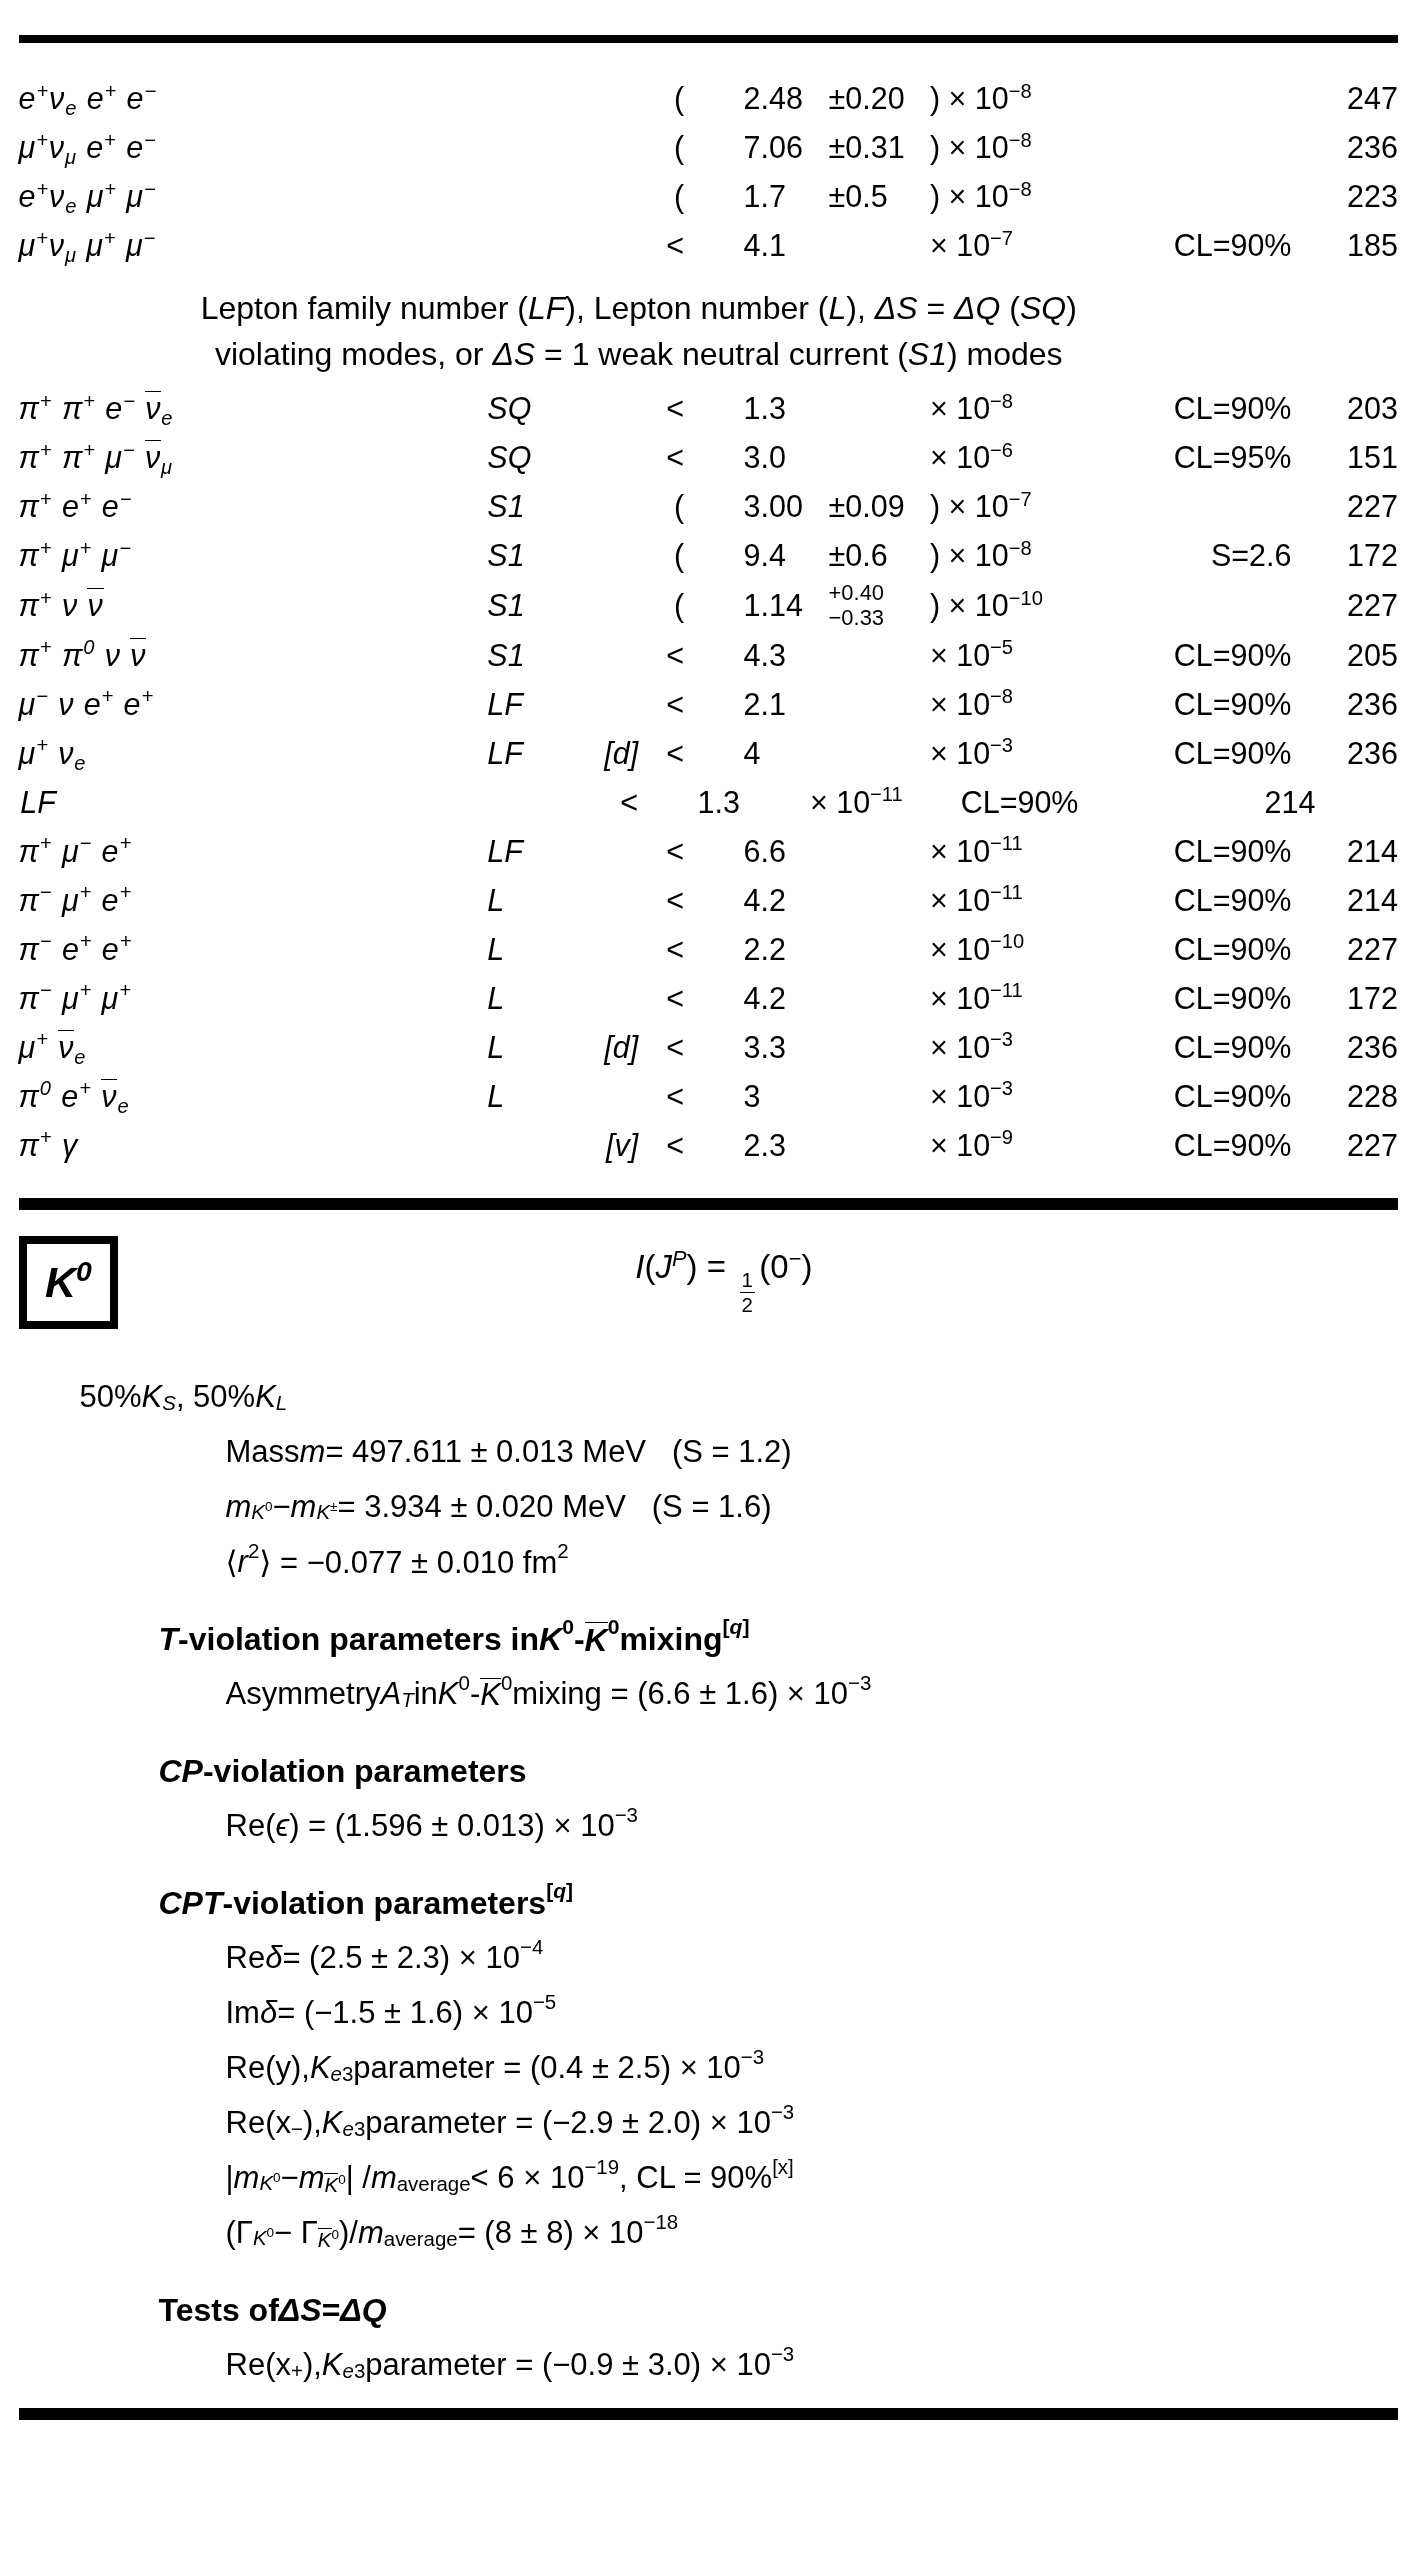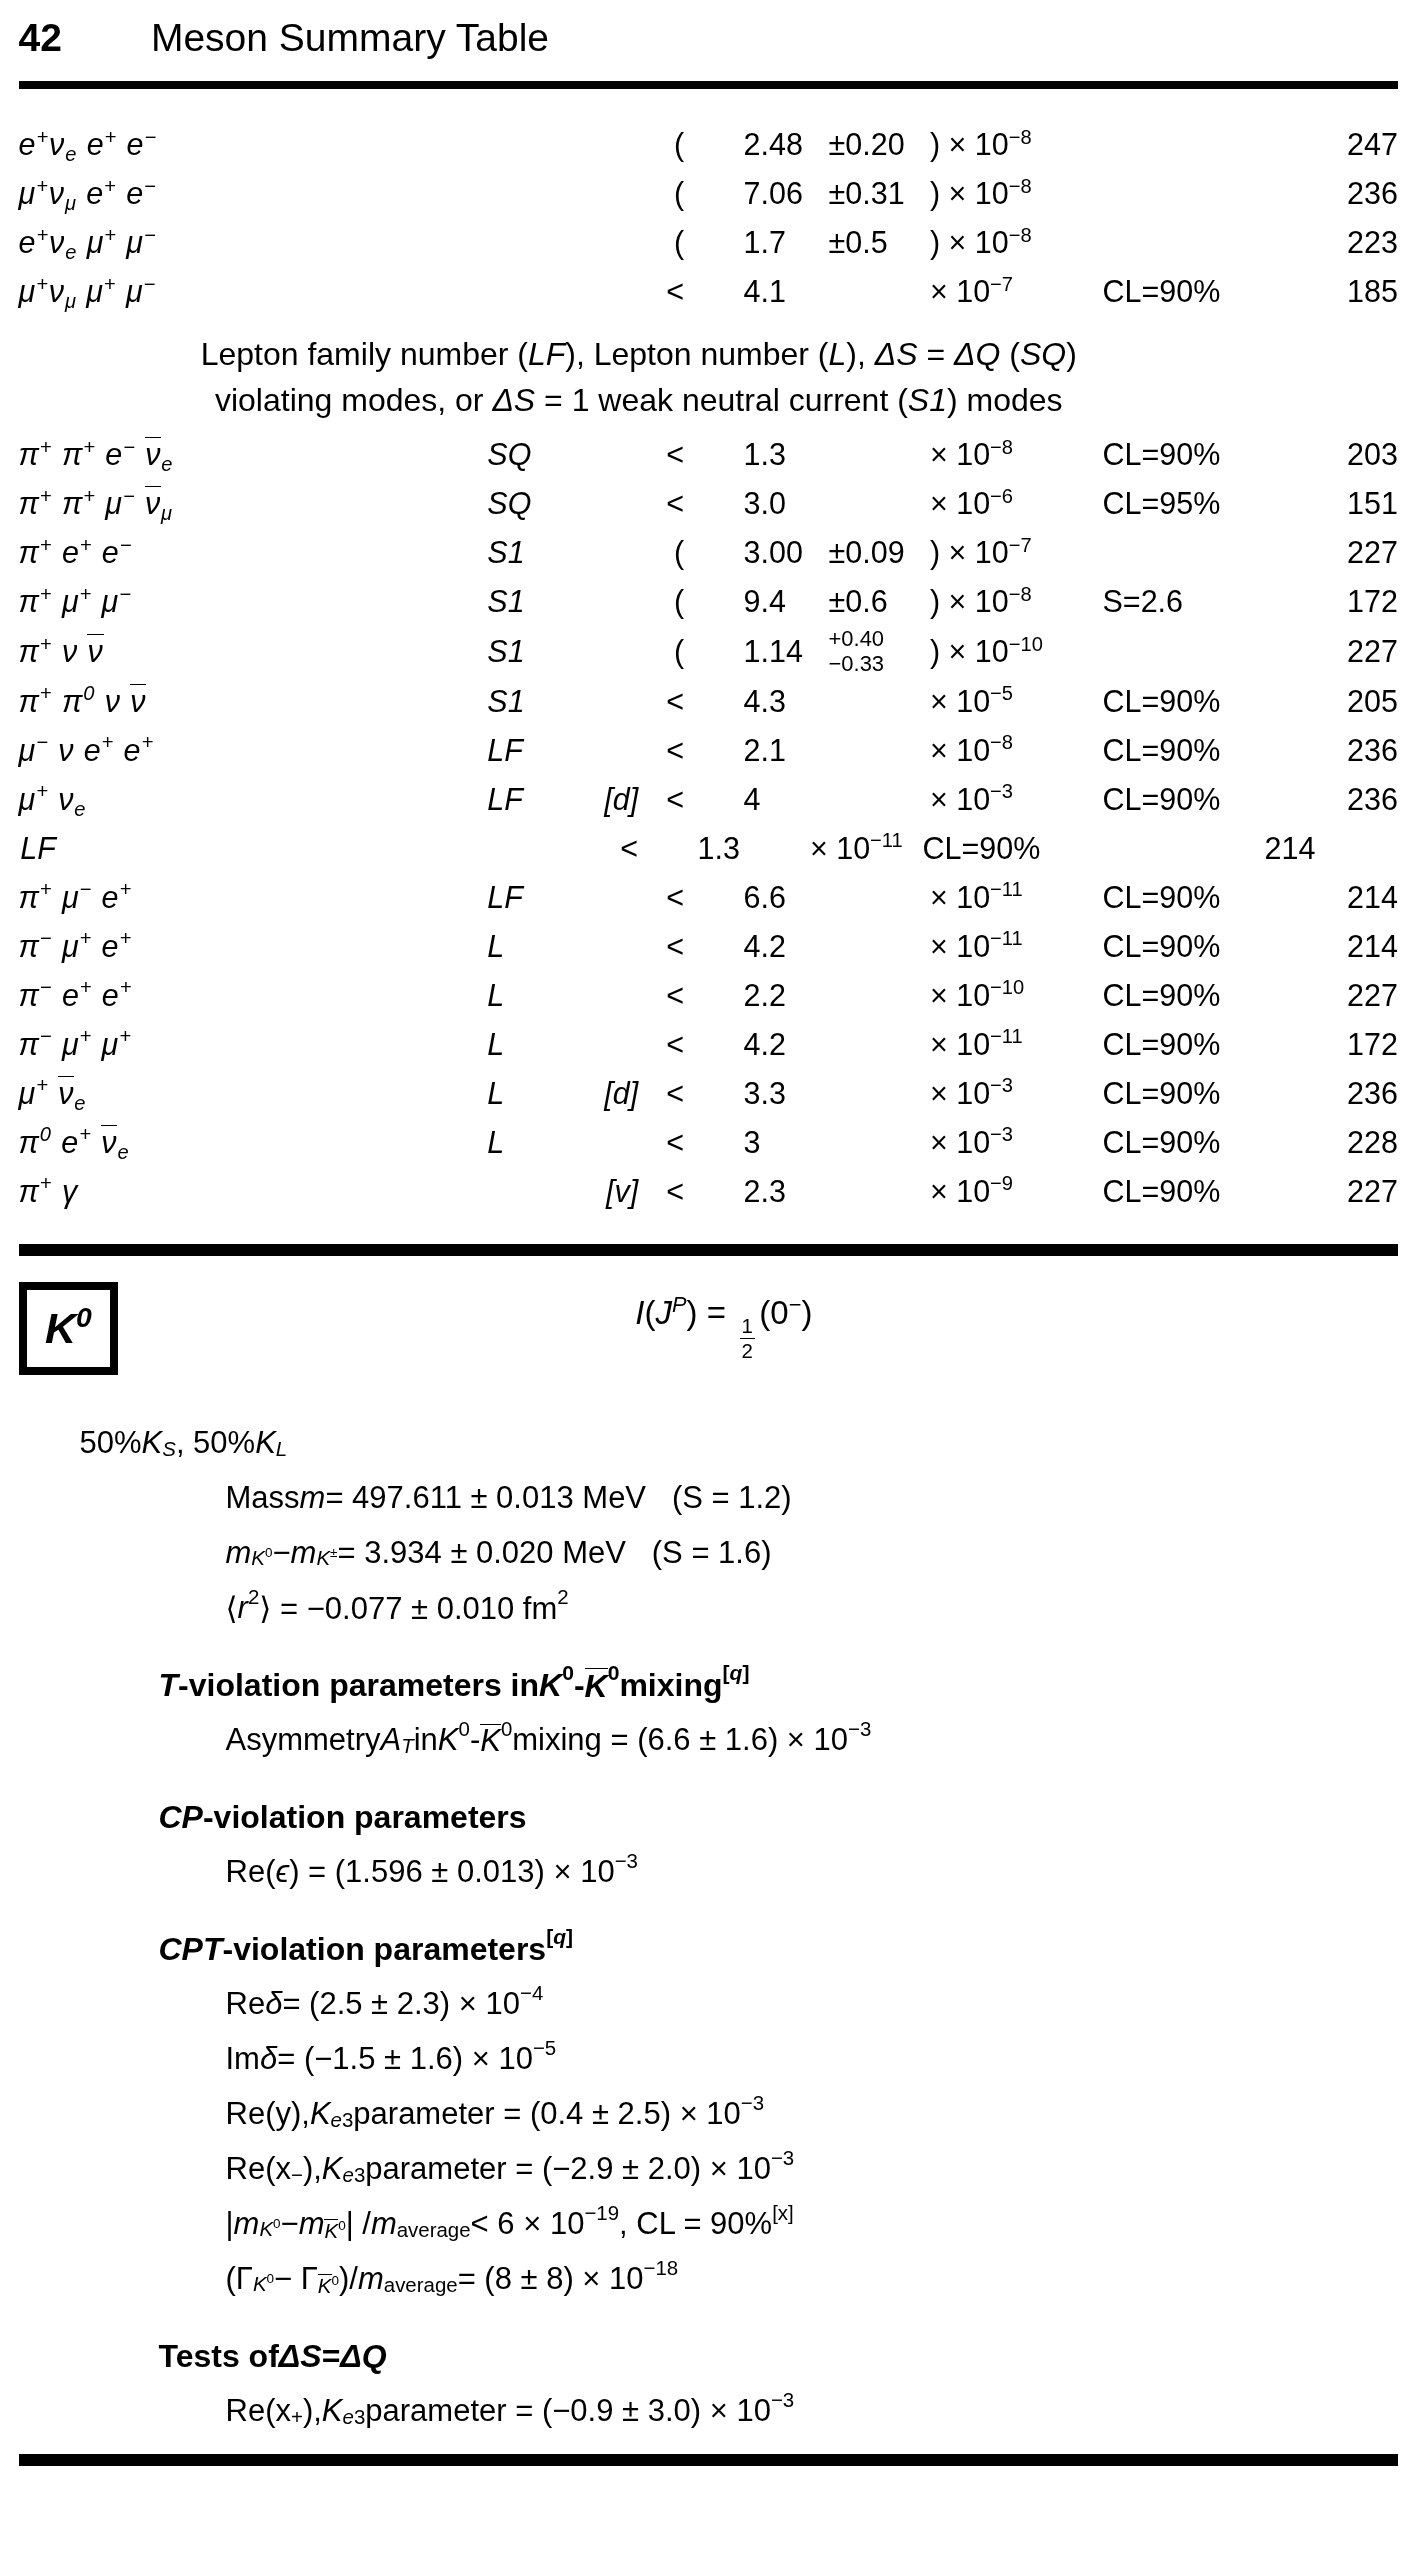--- a/index.html
+++ b/index.html
@@ -28,21 +28,21 @@
     min-height:49px;
   }
   .dcell{white-space:nowrap;}
   .c-mode{font-style:italic;letter-spacing:0.9px;}
   .c-viol{font-style:italic;padding-left:1.8px;}
   .c-foot{text-align:right;padding-right:7.4px;font-style:italic;}
   .c-rel{text-align:right;padding-right:7.4px;}
   .c-val{padding-left:52px;}
   .c-err{padding-left:26px;}
   .c-exp{padding-left:7.4px;}
-  .c-cl{text-align:left;padding-right:24px;}
+  .c-cl{text-align:right;padding-right:24px;}
   .c-page{text-align:right;}
 
   sup,sub{font-size:66%;line-height:0;position:relative;vertical-align:baseline;}
   sup{top:-0.55em;}
   sub{top:0.3em;}
 
   .ov{display:inline-block;border-top:1.8px solid #000;line-height:1;padding-top:0.9px;}
 
   .stack{display:inline-flex;flex-direction:column;font-size:72%;line-height:1.15;vertical-align:middle;}
 
@@ -72,24 +72,20 @@
   .ind1{padding-left:61px;}
   .ind2{padding-left:140px;}
   .ind3{padding-left:207px;}
   .rule-bottom{margin-top:15px;}
 </style>
 </head>
 <body>
 
 <div class="page">
 
-  <div class="pagehead">
-    <span class="pagenum">42</span>
-    <span class="pagetitle">Meson Summary Table</span>
-  </div>
   <div class="rule-thin"></div>
 
   <div class="dtable">
       <div class="drow">
         <div class="dcell c-mode"><i>e</i><sup>+</sup><i>ν</i><sub>e</sub> <i>e</i><sup>+</sup> <i>e</i><sup>−</sup></div>
         <div class="dcell c-viol"></div>
         <div class="dcell c-foot"></div>
         <div class="dcell c-rel">(</div>
         <div class="dcell c-val">2.48</div>
         <div class="dcell c-err">±0.20</div>

